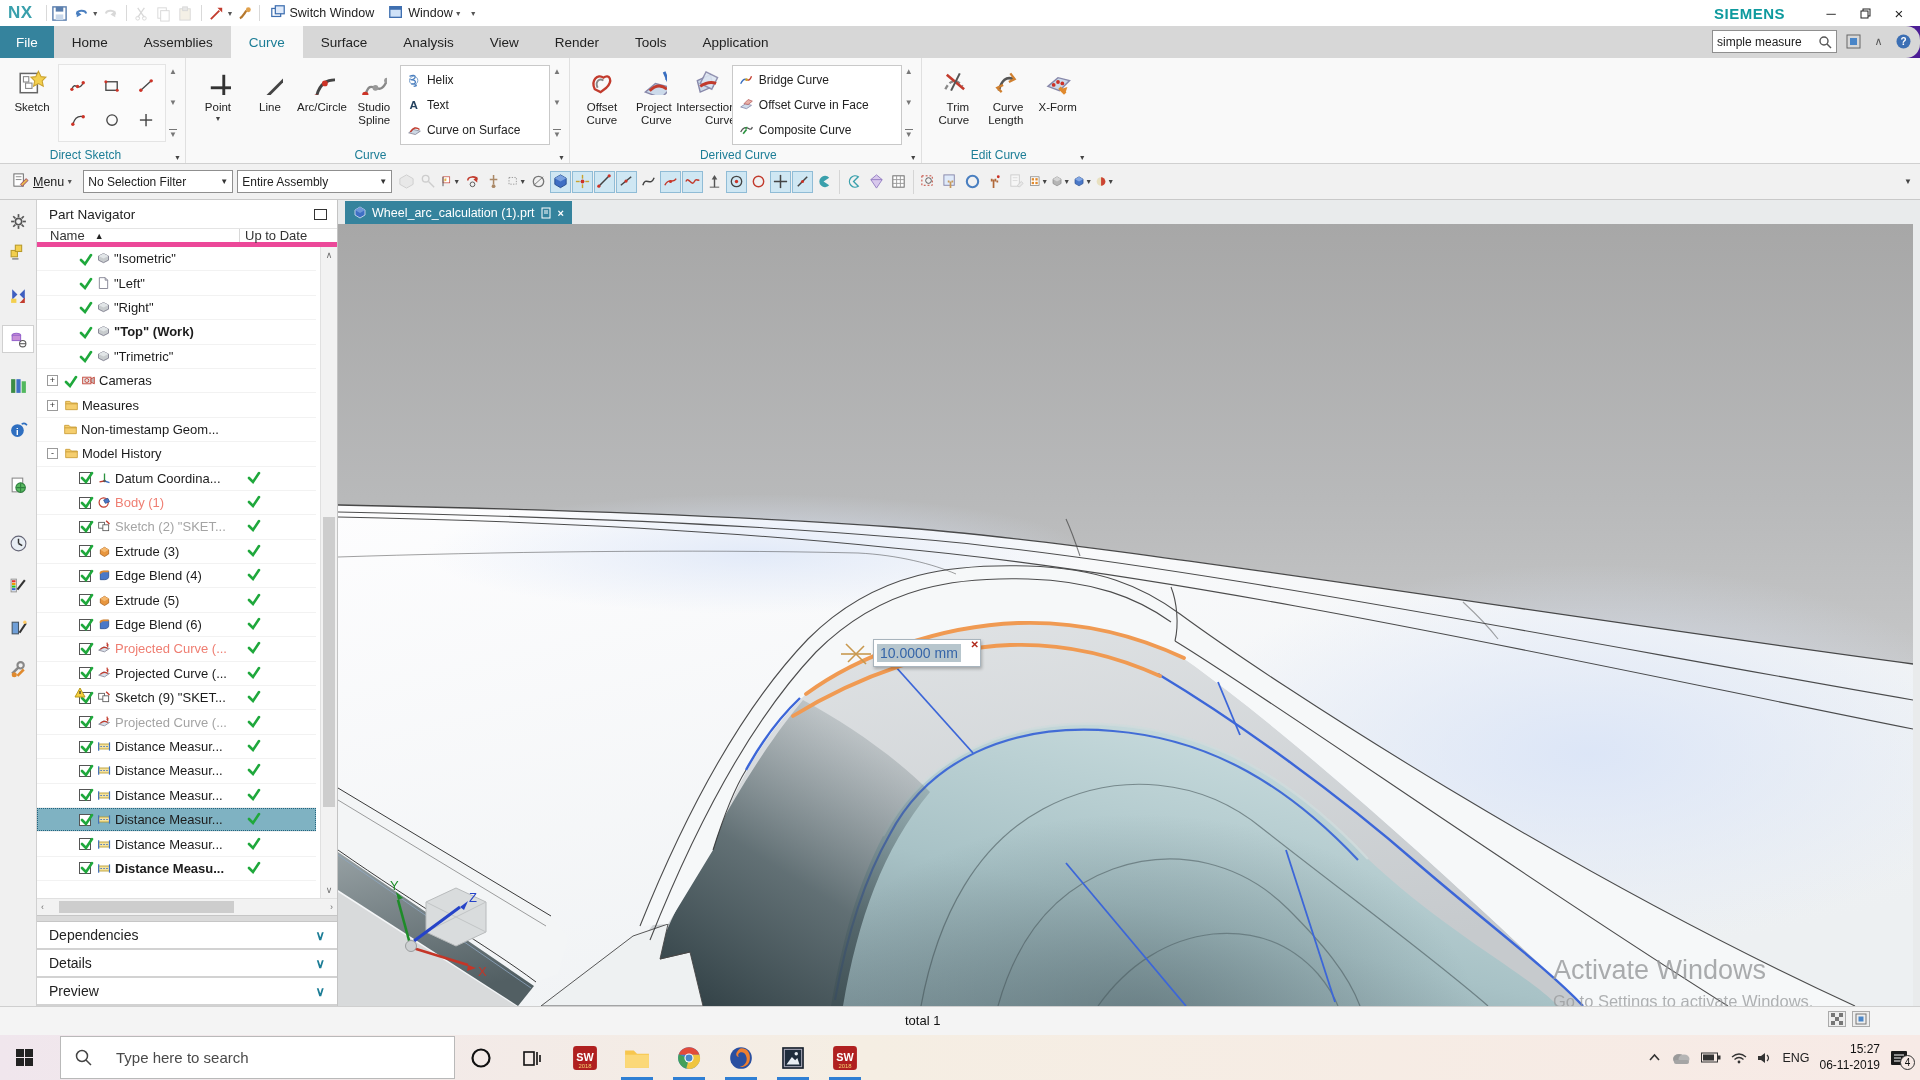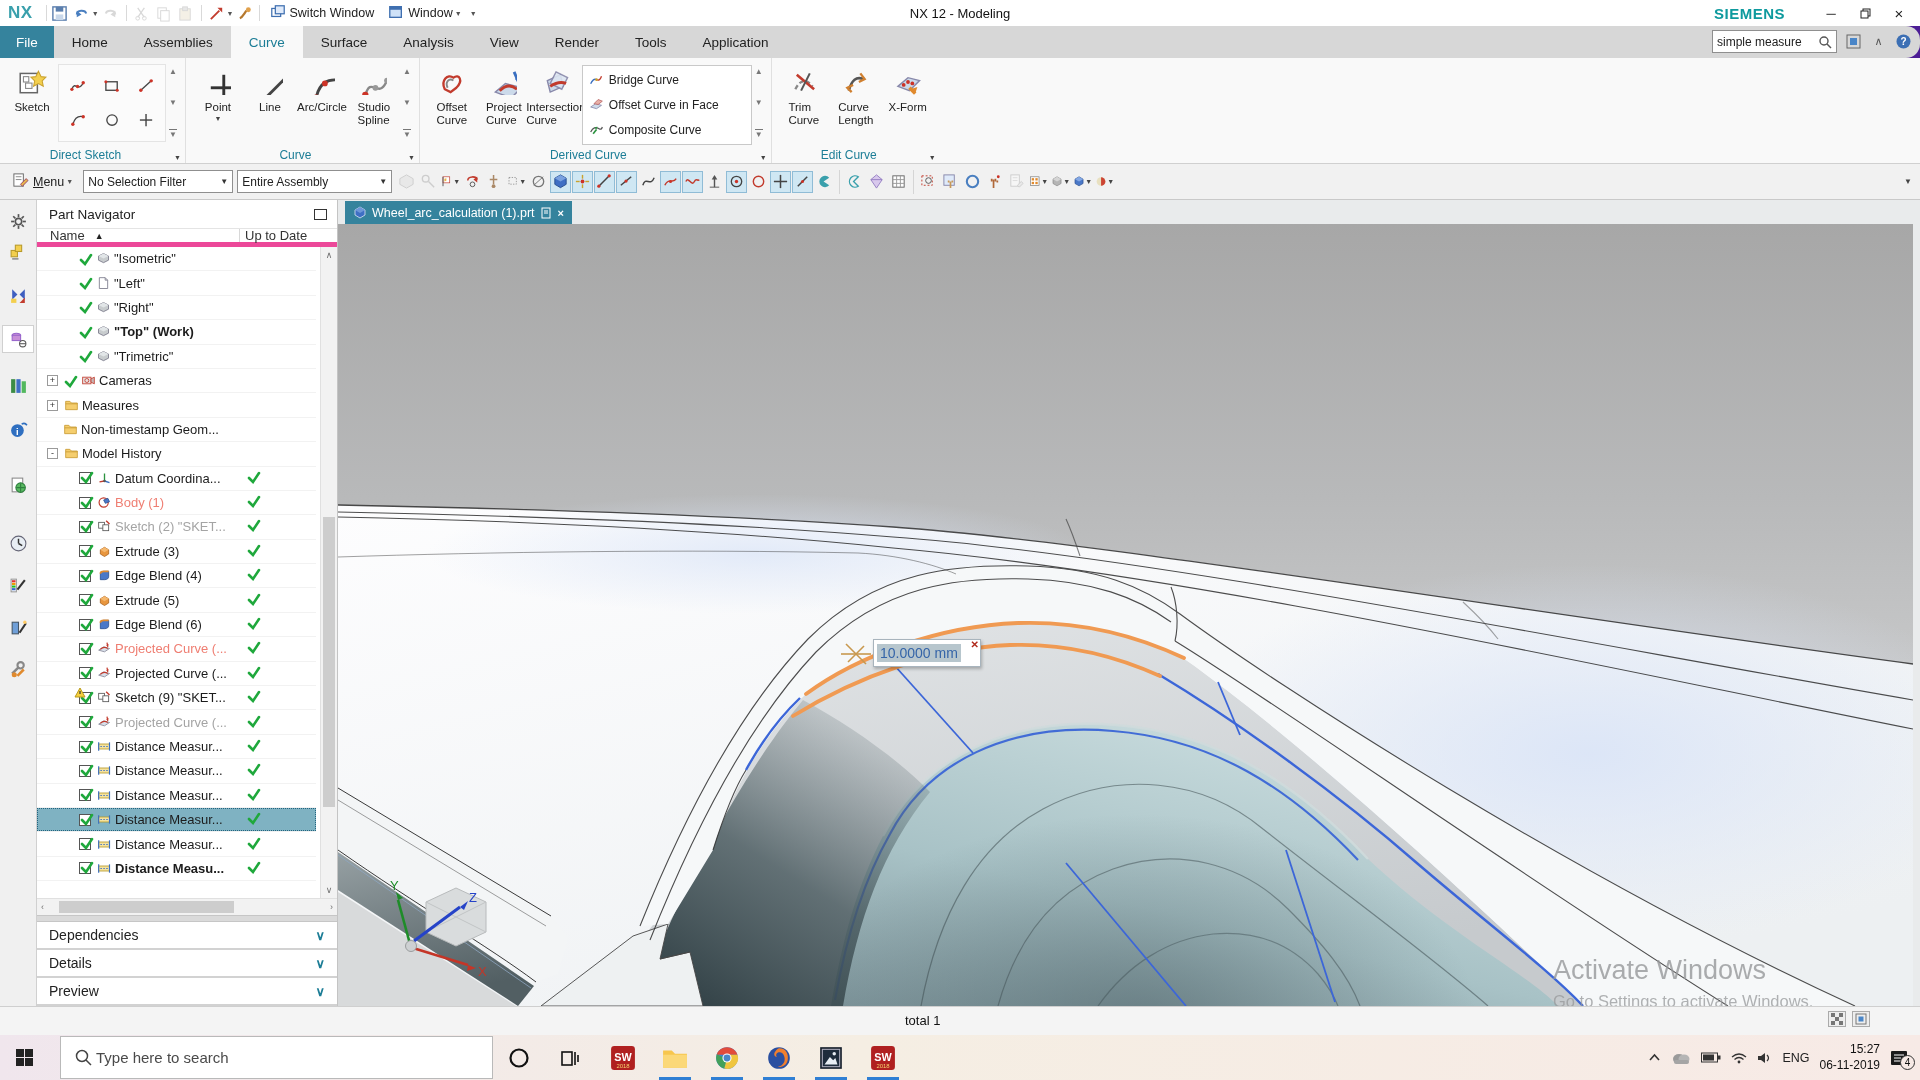--- a/index.html
+++ b/index.html
@@ -30,21 +30,21 @@
 .ticon { width:17px; height:17px; display:flex; align-items:center; justify-content:center; }
 
 
 .ribbon { height:106px; background:#f9f9f9; border-bottom:1px solid #d0d0d0; display:flex; flex:none; position:relative; }
 .rgroup { position:relative; padding:3px 6px 16px 6px; display:flex; align-items:flex-start; }
 .rgroup + .rgroup { border-left:1px solid #e0e0e0; }
 .rgroup-label { position:absolute; bottom:1px; left:0; right:14px; text-align:center; font-size:12px; color:#1c7d96; white-space:nowrap; }
 .rgroup-arrow { position:absolute; bottom:2px; right:4px; font-size:7px; color:#444; }
 .bigbtn { width:52px; display:flex; flex-direction:column; align-items:center; padding-top:4px; }
 .bigbtn .bicon { height:34px; display:flex; align-items:center; justify-content:center; }
-.bigbtn .blabel { font-size:11.5px; color:#222; text-align:left; line-height:1.15; margin-top:2px; white-space:pre-line; }
+.bigbtn .blabel { font-size:11.5px; color:#222; text-align:right; line-height:1.15; margin-top:2px; white-space:pre-line; }
 .bigbtn .barrow { font-size:7px; color:#444; margin-top:1px; }
 .minigrid { display:grid; grid-template-columns:repeat(3,30px); grid-template-rows:30px 30px; gap:4px; padding:6px 4px; border:1px solid #e4e4e4; margin-top:3px; background:#fbfbfb;}
 .minigrid .mg { display:flex; align-items:center; justify-content:center; }
 .arrcol { display:flex; flex-direction:column; justify-content:space-between; height:78px; padding:6px 2px 0 3px; font-size:8px; color:#777; }
 .rlist { border:1px solid #c9c9c9; background:#fff; margin-top:4px; padding:2px 6px; display:flex; flex-direction:column; justify-content:space-around; height:80px; }
 .rlist-item { display:flex; align-items:center; gap:5px; font-size:12px; color:#222; white-space:nowrap; }
 
 
 .toolbar { height:36px; background:#f1f1f1; border-bottom:1px solid #c9c9c9; display:flex; align-items:center; padding:0 6px; gap:4px; flex:none; position:relative; }
 .menu-btn { display:flex; align-items:center; gap:4px; font-size:12.5px; color:#222; padding:0 6px; }
@@ -112,21 +112,21 @@
 
 
 .statusbar { height:29px; background:#f4f4f4; border-top:1px solid #cfcfcf; position:relative; flex:none; }
 .status-total { position:absolute; left:905px; top:6px; font-size:13px; color:#111; }
 .status-icons { position:absolute; right:50px; top:4px; display:flex; gap:6px; }
 .sicon { width:18px; height:16px; border:1px solid #aaa; background:#eee; display:flex; align-items:center; justify-content:center; }
 
 
 .taskbar { height:45px; background:linear-gradient(90deg,#f0e6ed 0%,#f5eee3 45%,#f7eae6 100%); display:flex; align-items:center; flex:none; position:relative; }
 .start { width:48px; height:45px; display:flex; align-items:center; justify-content:center; }
-.tsearch { width:433px; height:43px; background:#fff; border:1px solid #b9b9b9; display:flex; align-items:center; gap:4px; padding:0 14px; font-size:15px; color:#4a4a4a; }
+.tsearch { width:395px; height:43px; background:#fff; border:1px solid #b9b9b9; display:flex; align-items:center; gap:24px; padding:0 14px; font-size:15px; color:#4a4a4a; }
 .tapp { width:52px; height:45px; display:flex; align-items:center; justify-content:center; position:relative; }
 .tapp .runline { position:absolute; bottom:0; left:10px; right:10px; height:3px; background:#2f7fd4; }
 .tray { position:absolute; right:0; top:0; bottom:0; display:flex; align-items:center; gap:10px; padding-right:12px; }
 .tray .titem { display:flex; align-items:center; justify-content:center; color:#222; font-size:12.5px; }
 .clockbox { text-align:right; font-size:12px; color:#111; line-height:1.3; }
 .badgewrap { position:relative; }
 .badge { position:absolute; right:-7px; bottom:-4px; width:15px; height:15px; border-radius:50%; background:#f7eae6; border:1px solid #333; font-size:10px; display:flex; align-items:center; justify-content:center; color:#111; }
 </style>
 </head>
 <body>
@@ -203,21 +203,20 @@
       </span>
     <span class="menu-item">
         <span id="mi-w"><svg width="16" height="16" viewBox="0 0 18 18">
             <rect x="2" y="3" width="13" height="12" fill="#cfe2f8" stroke="#3f6fb0" stroke-width="1.5"></rect>
             <rect x="2" y="3" width="13" height="3.5" fill="#3f6fb0"></rect>
           </svg></span>
         <span>Window</span> 
         <span class="qa-arrow">▼</span>
         <span class="qa-arrow" style="margin-left:4px">▼</span>
       </span>
-    <span class="win-title">NX 12 - Modeling</span>
     <span class="brand">SIEMENS</span>
     <span class="win-controls">
       <span class="wc">─</span>
       <span class="wc">
           <svg width="11" height="11">
             <rect x="3" y="1" width="7" height="7" fill="none" stroke="#222"></rect>
             <rect x="1" y="3" width="7" height="7" fill="#fff" stroke="#222"></rect>
           </svg>
         </span>
       <span class="wc" style="font-size:15px">×</span>
@@ -360,20 +359,42 @@
           <span class="bicon">
             <svg width="26" height="26" viewBox="0 0 18 18">
               <path d="M3,18 C7,4 12,22 18,8 L22,13" fill="none" stroke="#888" stroke-width="1.6"></path>
               <circle cx="3" cy="18" r="2.2" fill="#cc3327"></circle>
               <circle cx="10" cy="13" r="2" fill="#999"></circle>
               <circle cx="18" cy="8" r="2" fill="#999"></circle>
               <circle cx="22" cy="13" r="2" fill="#cc3327"></circle>
             </svg>
           </span>
           <span class="blabel">Studio<br>Spline</span>
+        </div>
+        <div class="rlist" style="width:150px">
+          <span class="rlist-item">
+            <svg width="15" height="15" viewBox="0 0 18 18">
+              <path d="M3,4 C12,0 12,8 4,8 C12,8 12,14 5,13 C12,13 13,16 8,16" fill="none" stroke="#4a7fc0" stroke-width="1.6"></path>
+              <circle cx="8" cy="9" r="5" fill="none" stroke="#7aa0cc" stroke-width="1.2"></circle>
+            </svg>
+            <span>Helix</span>
+          </span>
+          <span class="rlist-item">
+            <svg width="15" height="15" viewBox="0 0 18 18">
+              <text x="8" y="14" font-size="14" font-weight="bold" fill="#24425f" text-anchor="middle">A</text>
+            </svg>
+            <span>Text</span>
+          </span>
+          <span class="rlist-item">
+            <svg width="15" height="15" viewBox="0 0 18 18">
+              <path d="M2,13 L8,9 L16,11 L10,15 Z" fill="#cdd8e4" stroke="#889"></path>
+              <path d="M4,12 Q9,4 15,9" fill="none" stroke="#c23b2d" stroke-width="1.8"></path>
+            </svg>
+            <span>Curve on Surface</span>
+          </span>
         </div>
         <div class="arrcol">
           <span>▲</span>
           <span>▼</span>
           <span style="border-top:1px solid #777">▼</span>
         </div>
         <span class="rgroup-label">Curve</span>
         <span class="rgroup-arrow">▼</span>
       </div>
       <div class="rgroup">

